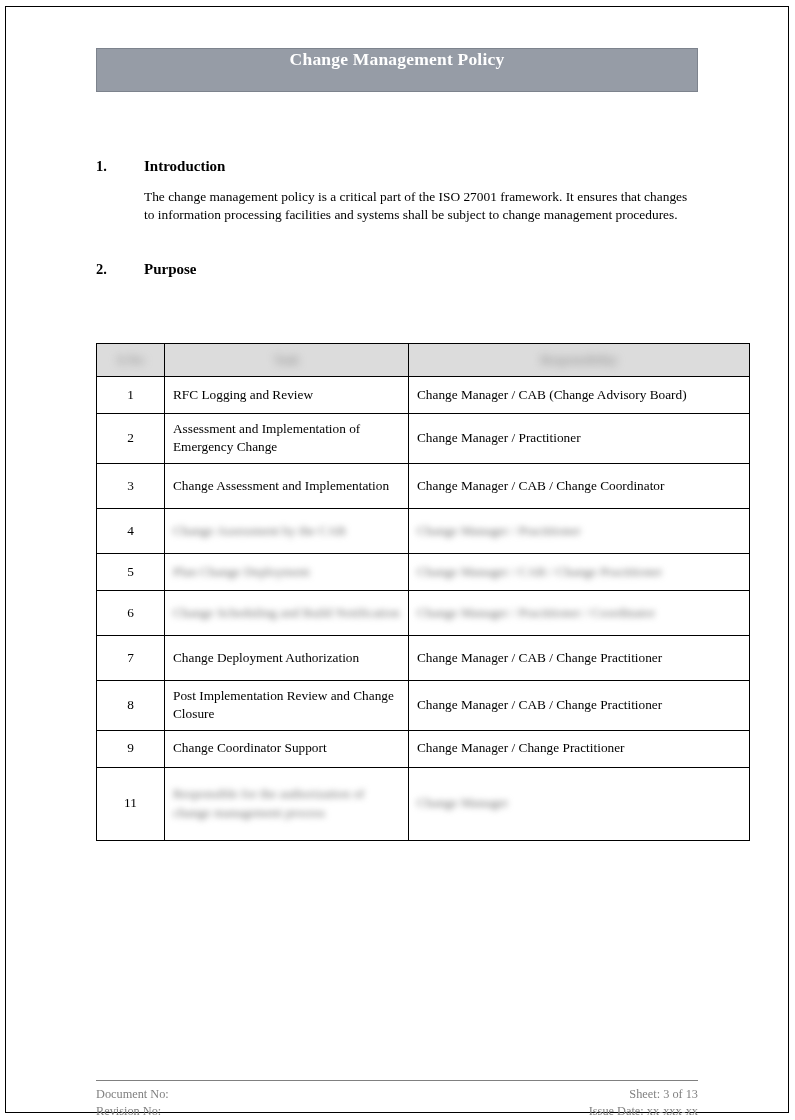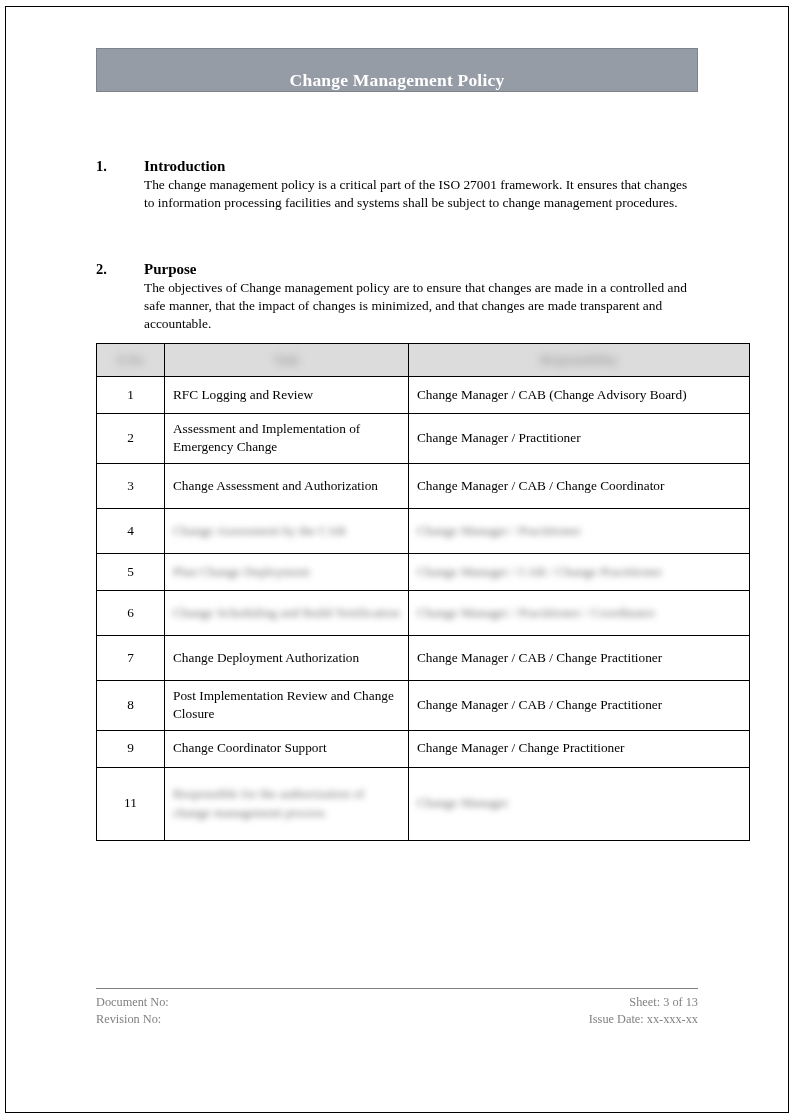--- a/index.html
+++ b/index.html
@@ -32,21 +32,21 @@
   .title-banner {
     position: absolute;
     left: 96px;
     top: 48px;
     width: 602px;
     height: 44px;
     background: #969ca6;
     border: 1px solid #7d838d;
     box-sizing: border-box;
     display: flex;
-    align-items: flex-end;
+    align-items: flex-start;
     justify-content: center;
   }
   .title-banner-text {
     color: #ffffff;
     font-size: 17.5px;
     font-weight: bold;
     letter-spacing: 0.2px;
     font-family: "Liberation Serif", "DejaVu Serif", serif;
   }
 
@@ -68,21 +68,21 @@
     font-weight: bold;
     font-size: 14.5px;
   }
   .section-title {
     font-weight: bold;
     font-size: 15px;
     margin-top: 48px;
   }
   .section-body {
     margin-left: 48px;
-    margin-top: 1px;
+    margin-top: 13px;
     font-size: 13.4px;
     line-height: 18.2px;
     text-align: left;
     width: 554px;
   }
 
   
   .blur {
     display: inline-block;
     color: #6f6f6f;
@@ -132,21 +132,21 @@
   .col-task { width: 227px; text-align: left; }
   .col-resp { width: 324px; text-align: left; }
   .row-single td { height: 24px; }
   .row-double td { height: 32px; }
   .row-xtall td { height: 60px; }
 
   
   .footer {
     position: absolute;
     left: 96px;
-    top: 988px;
+    top: 1080px;
     width: 602px;
     border-top: 1.2px solid #808080;
     padding-top: 5px;
     color: #808080;
     font-size: 12.3px;
     line-height: 16.5px;
   }
   .footer-row {
     display: flex;
     justify-content: space-between;
@@ -169,21 +169,20 @@
     <span class="section-title">Introduction</span>
   </div>
   <div class="section-body">The change management policy is a critical part of the ISO 27001 framework. It ensures that changes to information processing facilities and systems shall be subject to change management procedures.</div>
 </div>
 
 <div class="section" style="top:213px;">
   <div class="section-heading">
     <span class="section-num">2.</span>
     <span class="section-title">Purpose</span>
   </div>
-  <div class="section-body">The objectives of Change management policy are to ensure that changes are made in a controlled and safe manner, that the impact of changes is minimized, and that changes are made transparent and accountable.</div>
 </div>
 
 <div class="section" style="top:313px;">
   <div class="section-heading">
     <span class="section-num">3.</span>
     <span class="section-title blur blur-strong">Roles and Responsibilities</span>
   </div>
 </div>
 
 <table class="raci-table" style="top:343px;">
@@ -206,21 +205,21 @@
       <td class="col-task">RFC Logging and Review</td>
       <td class="col-resp">Change Manager / CAB (Change Advisory Board)</td>
     </tr>
     <tr class="row-double">
       <td class="col-no">2</td>
       <td class="col-task">Assessment and Implementation of Emergency Change</td>
       <td class="col-resp">Change Manager / Practitioner</td>
     </tr>
     <tr class="row-double">
       <td class="col-no">3</td>
-      <td class="col-task">Change Assessment and Authorization</td>
+      <td class="col-task">Change Assessment and Implementation</td>
       <td class="col-resp">Change Manager / CAB / Change Coordinator</td>
     </tr>
     <tr class="row-double">
       <td class="col-no">4</td>
       <td class="col-task">
         <span class="blur-cell">Change Assessment by the CAB</span>
       </td>
       <td class="col-resp">
         <span class="blur-cell">Change Manager / Practitioner</span>
       </td>

